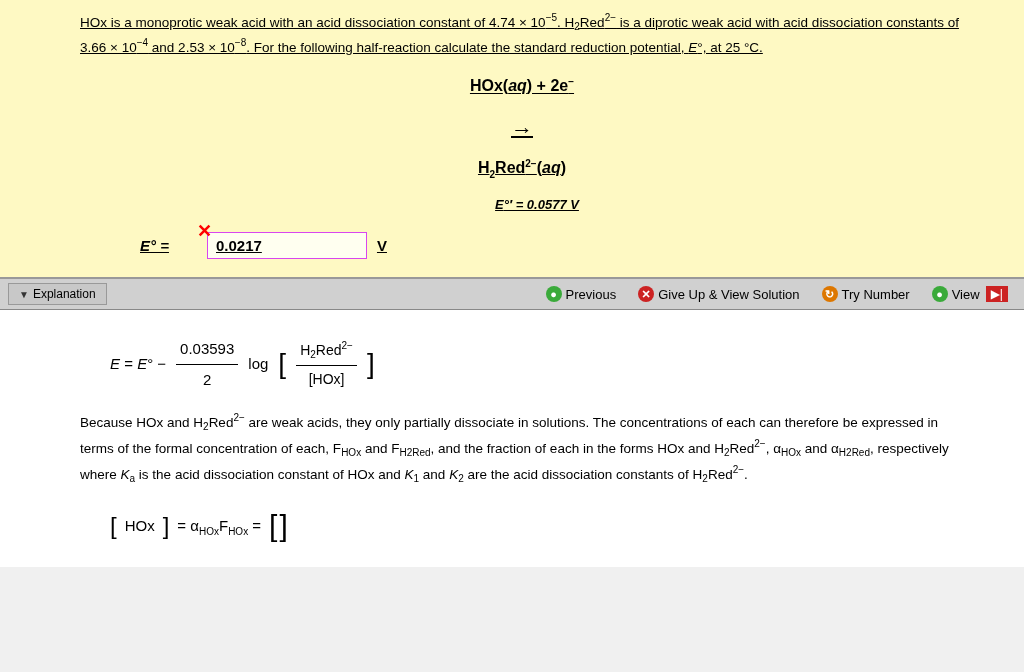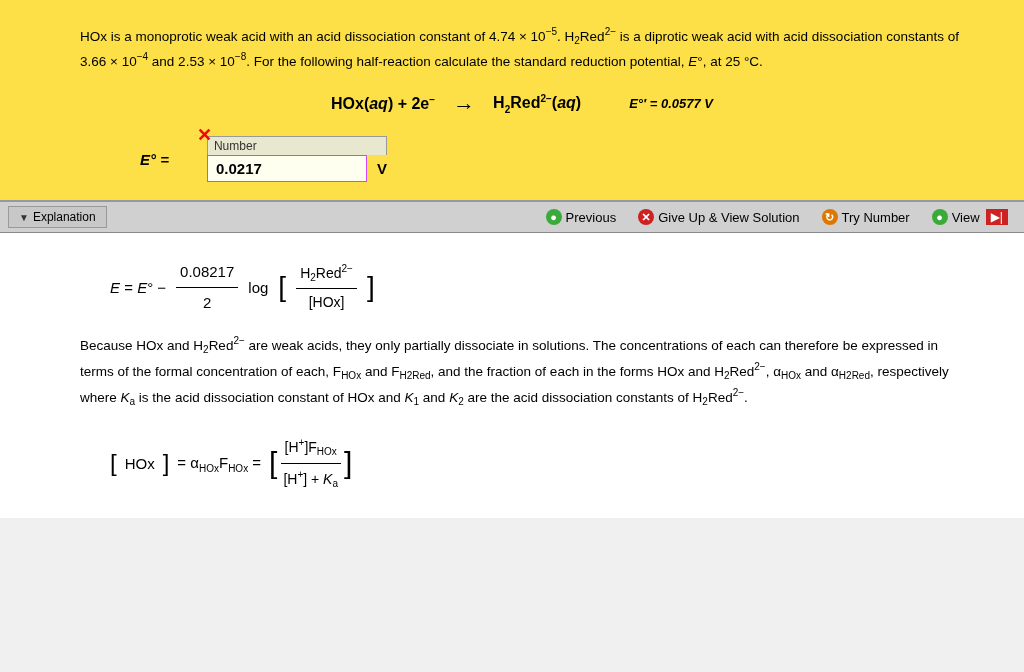--- a/index.html
+++ b/index.html
@@ -6,40 +6,42 @@
     body {
       font-family: Arial, sans-serif;
       font-size: 14px;
       background: #f0f0f0;
       width: 1024px;
       min-height: 672px;
       overflow: hidden;
     }
 
     .main-content {
-      background: #fde047;
+      background: #fef9c3;
       width: 100%;
-      padding: 24px 60px 18px 80px;
+      padding: 10px 60px 18px 80px;
       position: relative;
+      text-decoration: underline;
     }
 
     .problem-text {
       font-size: 13.5px;
       line-height: 1.6;
       color: #000;
       margin-bottom: 18px;
     }
 
     .reaction-block {
       display: flex;
       align-items: center;
       justify-content: center;
       margin: 10px 0 20px 0;
       font-size: 15px;
       gap: 18px;
+      flex-direction: column;
     }
 
     .reaction-formula {
       font-weight: bold;
       font-size: 16px;
     }
 
     .arrow {
       font-size: 22px;
       font-weight: bold;
@@ -279,21 +281,20 @@
     </span>
     <span style="margin-left:30px; font-style:italic; font-weight:bold; font-size:13px;">
       <i>E</i>°′ = 0.0577 V
     </span>
   </div>
 
   <div class="answer-area" style="justify-content:flex-start; margin-left: 60px;">
     <span class="e-label"><i>E</i>° =</span>
     <div class="answer-box-wrapper">
       <span class="x-icon">✕</span>
-      <div class="input-label">Number</div>
       <div class="input-row">
         <input type="text" class="answer-input" value="0.0217" style="">
         <span class="unit-label">V</span>
       </div>
     </div>
   </div>
 </div>
 
 <div class="toolbar">
   <div class="explanation-tab">
@@ -323,21 +324,21 @@
       <span class="next-arrow">▶|</span>
     </button>
   </div>
 </div>
 
 <div class="explanation-section">
 
   <div class="nernst-equation">
     <span><i>E</i> = <i>E</i>° −</span>
     <span class="fraction">
-      <span class="num">0.08217</span>
+      <span class="num">0.03593</span>
       <span class="den">2</span>
     </span>
     <span>log</span>
     <span class="big-bracket">[</span>
     <span class="bracket-fraction">
       <span class="num">H<sub>2</sub>Red<sup>2−</sup></span>
       <span class="den">[HOx]</span>
     </span>
     <span class="big-bracket">]</span>
   </div>
@@ -346,20 +347,16 @@
     Because HOx and H<sub>2</sub>Red<sup>2−</sup> are weak acids, they only partially dissociate in solutions. The concentrations of each can therefore be expressed in terms of the formal concentration of each, F<sub>HOx</sub> and F<sub>H2Red</sub>, and the fraction of each in the forms HOx and H<sub>2</sub>Red<sup>2−</sup>, α<sub>HOx</sub> and α<sub>H2Red</sub>, respectively where <i>K</i><sub>a</sub> is the acid dissociation constant of HOx and <i>K</i><sub>1</sub> and <i>K</i><sub>2</sub> are the acid dissociation constants of H<sub>2</sub>Red<sup>2−</sup>.
   </div>
 
   <div class="hox-equation-block">
     <span class="big-bracket" style="font-size:24px;">[</span>
     <span>HOx</span>
     <span class="big-bracket" style="font-size:24px;">]</span>
     <span>= α<sub>HOx</sub>F<sub>HOx</sub> =</span>
     <span style="display:inline-flex; align-items:center; gap:2px;">
       <span class="big-bracket" style="font-size:30px;">[</span>
-      <span class="bracket-fraction">
-        <span class="num">[H<sup>+</sup>]F<sub>HOx</sub></span>
-        <span class="den">[H<sup>+</sup>] + <i>K</i><sub>a</sub></span>
-      </span>
       <span class="big-bracket" style="font-size:30px;">]</span>
     </span>
   </div>
 </div>
 
 </body></html>

